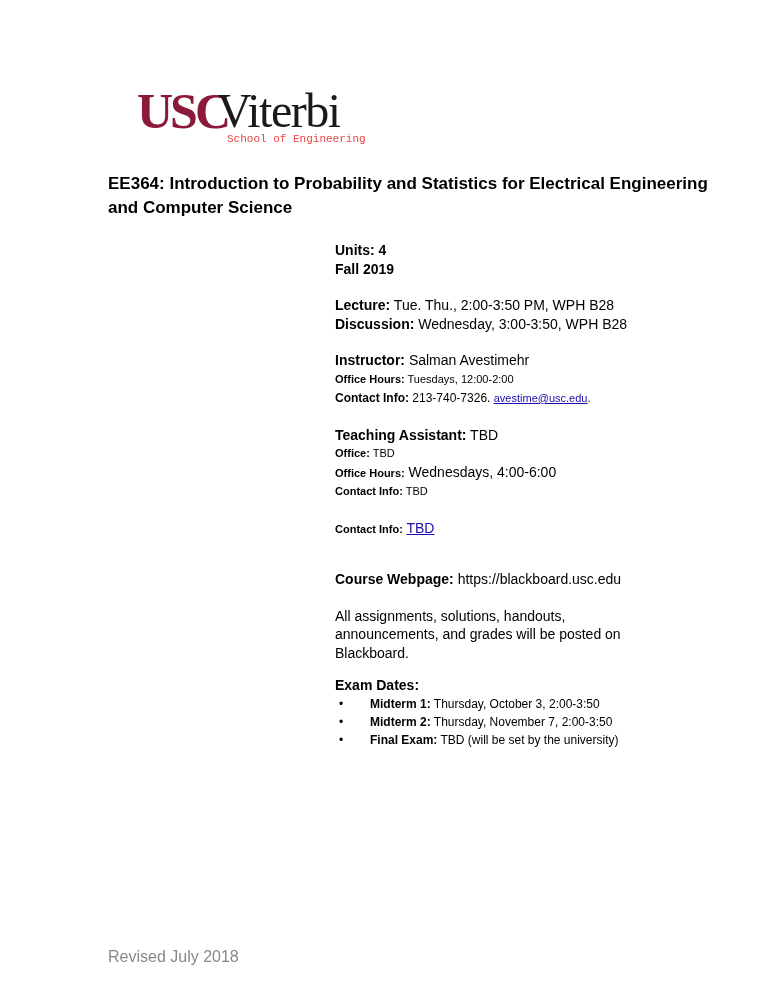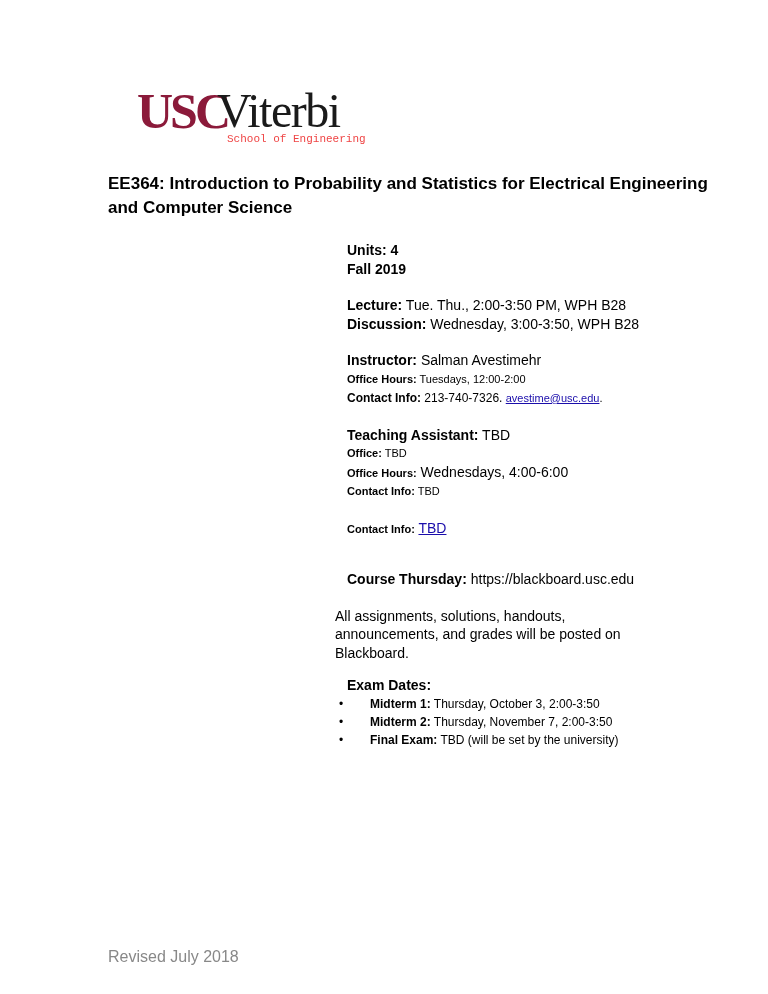--- a/index.html
+++ b/index.html
@@ -10,21 +10,21 @@
               font-size: 50px; font-weight: bold; color: #8b1a3a; letter-spacing: -3px; line-height: 50px; }
   .logo-viterbi { position: absolute; left: 80px; top: 0; font-family: "Liberation Serif", "DejaVu Serif", serif;
                   font-size: 48px; color: #1a1a1a; letter-spacing: -1.5px; line-height: 50px; }
   .logo-school { position: absolute; left: 90px; top: 47px; font-family: Liberation Mono, monospace;
                  font-size: 11px; color: #ef4444; white-space: nowrap; }
   .title { position: absolute; left: 108px; top: 172px; width: 600px;
            font-size: 17px; font-weight: bold; line-height: 24px; }
   .col { position: absolute; left: 335px; top: 241px; width: 340px; font-size: 14px; line-height: 18.5px; }
   .b { font-weight: bold; }
   .sm { font-size: 11px; }
-  .line { white-space: nowrap; margin-left: 12px; }
+  .line { white-space: nowrap; }
   .gap { height: 18px; }
   .gap-s { height: 14px; }
   a.link { color: #1a0dab; text-decoration: underline; }
   .bullets { margin: 0; padding: 0; list-style: none; font-size: 12px; line-height: 18px; }
   .bullets li { position: relative; padding-left: 35px; white-space: nowrap; }
   .bullets li .dot { position: absolute; left: 4px; top: 0; }
   .footer { position: absolute; left: 108px; top: 948px; font-size: 16px; color: #888; }
 </style>
 </head>
 <body>
@@ -53,21 +53,21 @@
   <div class="line"><span class="b">Teaching Assistant:</span><span> TBD</span></div>
   <div class="line sm"><span class="b">Office:</span><span> TBD</span></div>
   <div class="line"><span class="b sm">Office Hours:</span><span> Wednesdays, 4:00-6:00</span></div>
   <div class="line sm"><span class="b">Contact Info:</span><span> TBD</span></div>
   <div class="gap"></div>
 
   <div class="line"><span class="b sm">Contact Info:</span> <a class="link" href="#">TBD</a></div>
   <div class="gap"></div>
   <div class="gap-s"></div>
 
-  <div class="line"><span class="b">Course Thursday:</span><span> https://blackboard.usc.edu</span></div>
+  <div class="line"><span class="b">Course Webpage:</span><span> https://blackboard.usc.edu</span></div>
   <div class="gap"></div>
   <div style="width:310px">All assignments, solutions, handouts, announcements, and grades will be posted on Blackboard.</div>
   <div class="gap-s"></div>
 
   <div class="b line">Exam Dates:</div>
   <ul class="bullets">
     <li><span class="dot">•</span><span class="b">Midterm 1:</span><span> Thursday, October 3,  2:00-3:50</span></li>
     <li><span class="dot">•</span><span class="b">Midterm 2:</span><span> Thursday, November 7, 2:00-3:50</span></li>
     <li><span class="dot">•</span><span class="b">Final Exam:</span><span> TBD (will be set by the university)</span></li>
   </ul>

